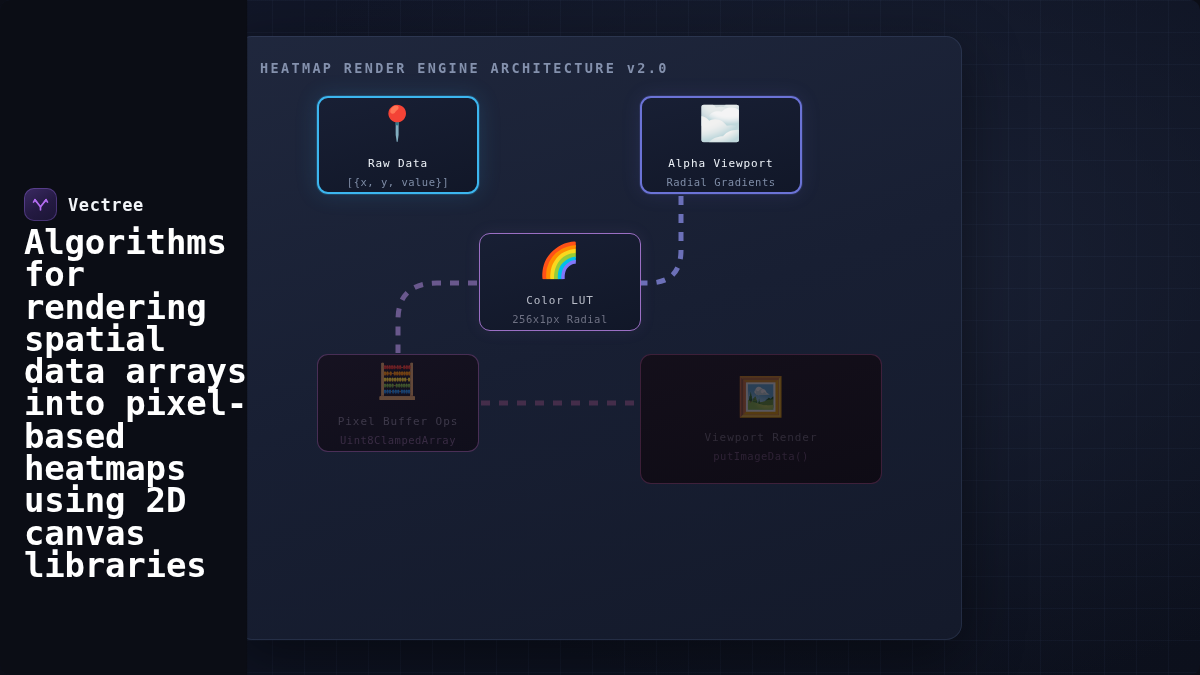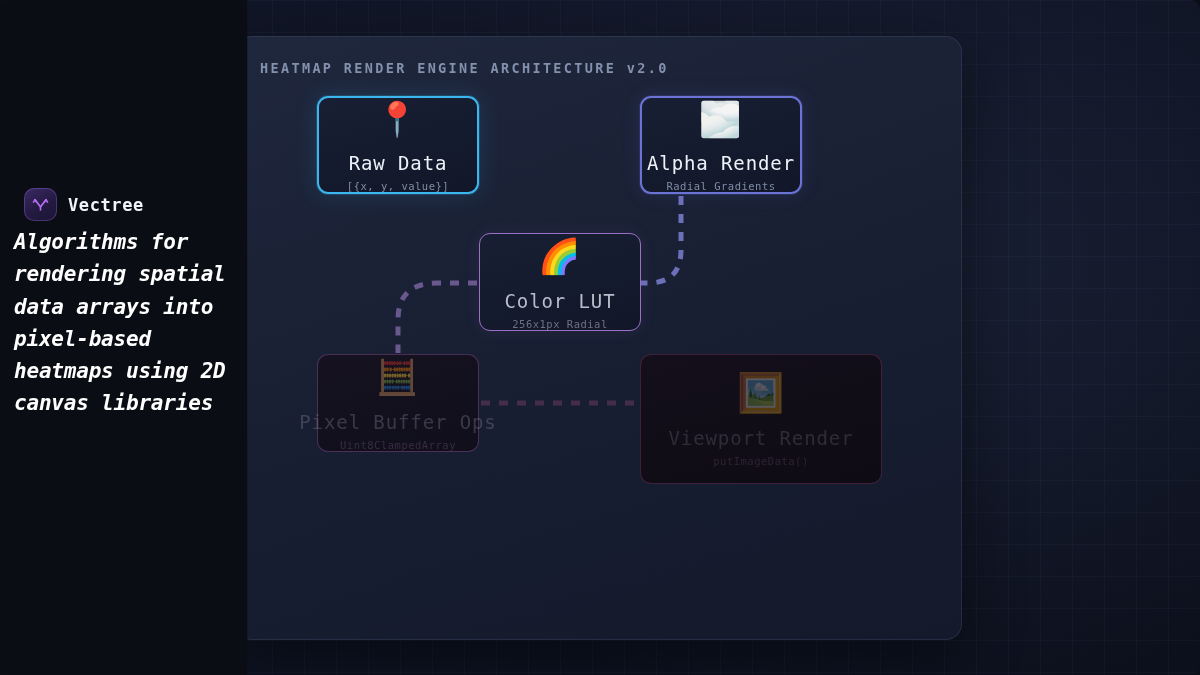--- a/index.html
+++ b/index.html
@@ -70,32 +70,31 @@
   }
   #brand-name {
     color: #f2f4f8;
     font-size: 17px;
     font-weight: 700;
     letter-spacing: 0.6px;
     font-family: "DejaVu Sans Mono", monospace;
   }
   #headline {
     position: absolute;
-    left: 14px;
+    left: 24px;
     top: 226px;
     width: 232px;
     color: #ffffff;
     font-family: "DejaVu Sans Mono", monospace;
-    font-size: 21px;
+    font-size: 34px;
     font-weight: 700;
     line-height: 32.3px;
     letter-spacing: -0.2px;
     z-index: 6;
     white-space: pre-wrap;
-    font-style: italic;
   }
 
   
   #panel {
     position: absolute;
     left: 236px; top: 36px;
     width: 726px; height: 604px;
     border-radius: 16px;
     background: linear-gradient(160deg, rgba(32,40,62,0.96) 0%, rgba(24,31,51,0.96) 50%, rgba(20,26,43,0.96) 100%);
     box-shadow: inset 0 0 0 1px rgba(120,145,195,0.16), 0 18px 60px rgba(0,0,0,0.45);
@@ -135,21 +134,21 @@
   }
   .node .glyph {
     font-size: 34px;
     line-height: 40px;
     height: 42px;
     display: flex;
     align-items: center;
     justify-content: center;
   }
   .node .title {
-    font-size: 19px;
+    font-size: 11px;
     letter-spacing: 0.9px;
     margin-top: 13px;
     font-family: "DejaVu Sans Mono", monospace;
     white-space: nowrap;
   }
   .node .sub {
     font-size: 10.5px;
     letter-spacing: 0.5px;
     margin-top: 6px;
     font-family: "DejaVu Sans Mono", monospace;
@@ -237,21 +236,21 @@
   </svg>
 
   <div class="node" id="node-raw">
     <div class="glyph">📍</div>
     <div class="title">Raw Data</div>
     <div class="sub">[{x, y, value}]</div>
   </div>
 
   <div class="node" id="node-alpha">
     <div class="glyph">🌫️</div>
-    <div class="title">Alpha Render</div>
+    <div class="title">Alpha Viewport</div>
     <div class="sub">Radial Gradients</div>
   </div>
 
   <div class="node" id="node-lut">
     <div class="glyph">🌈</div>
     <div class="title">Color LUT</div>
     <div class="sub">256x1px Radial</div>
   </div>
 
   <div class="node" id="node-pixel">

